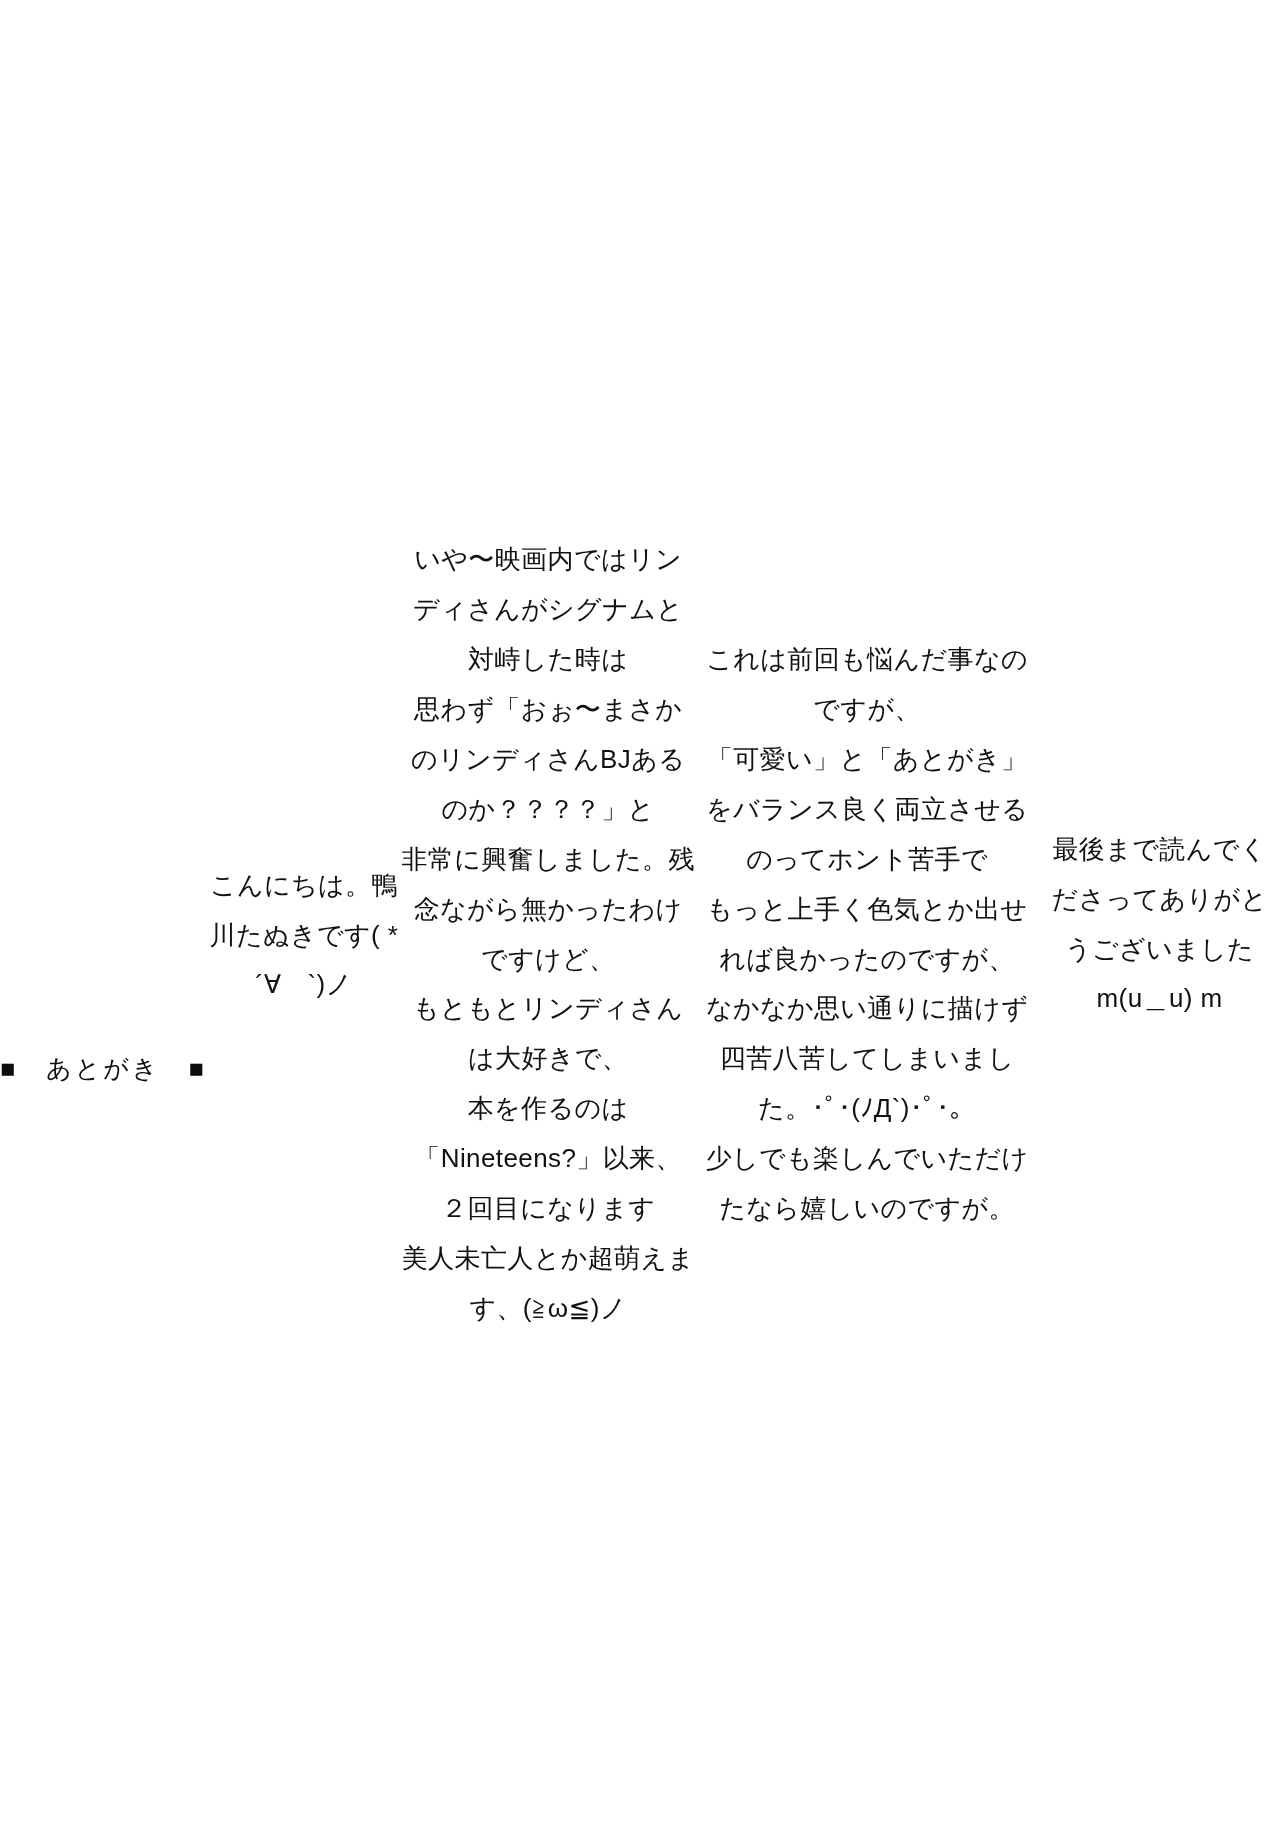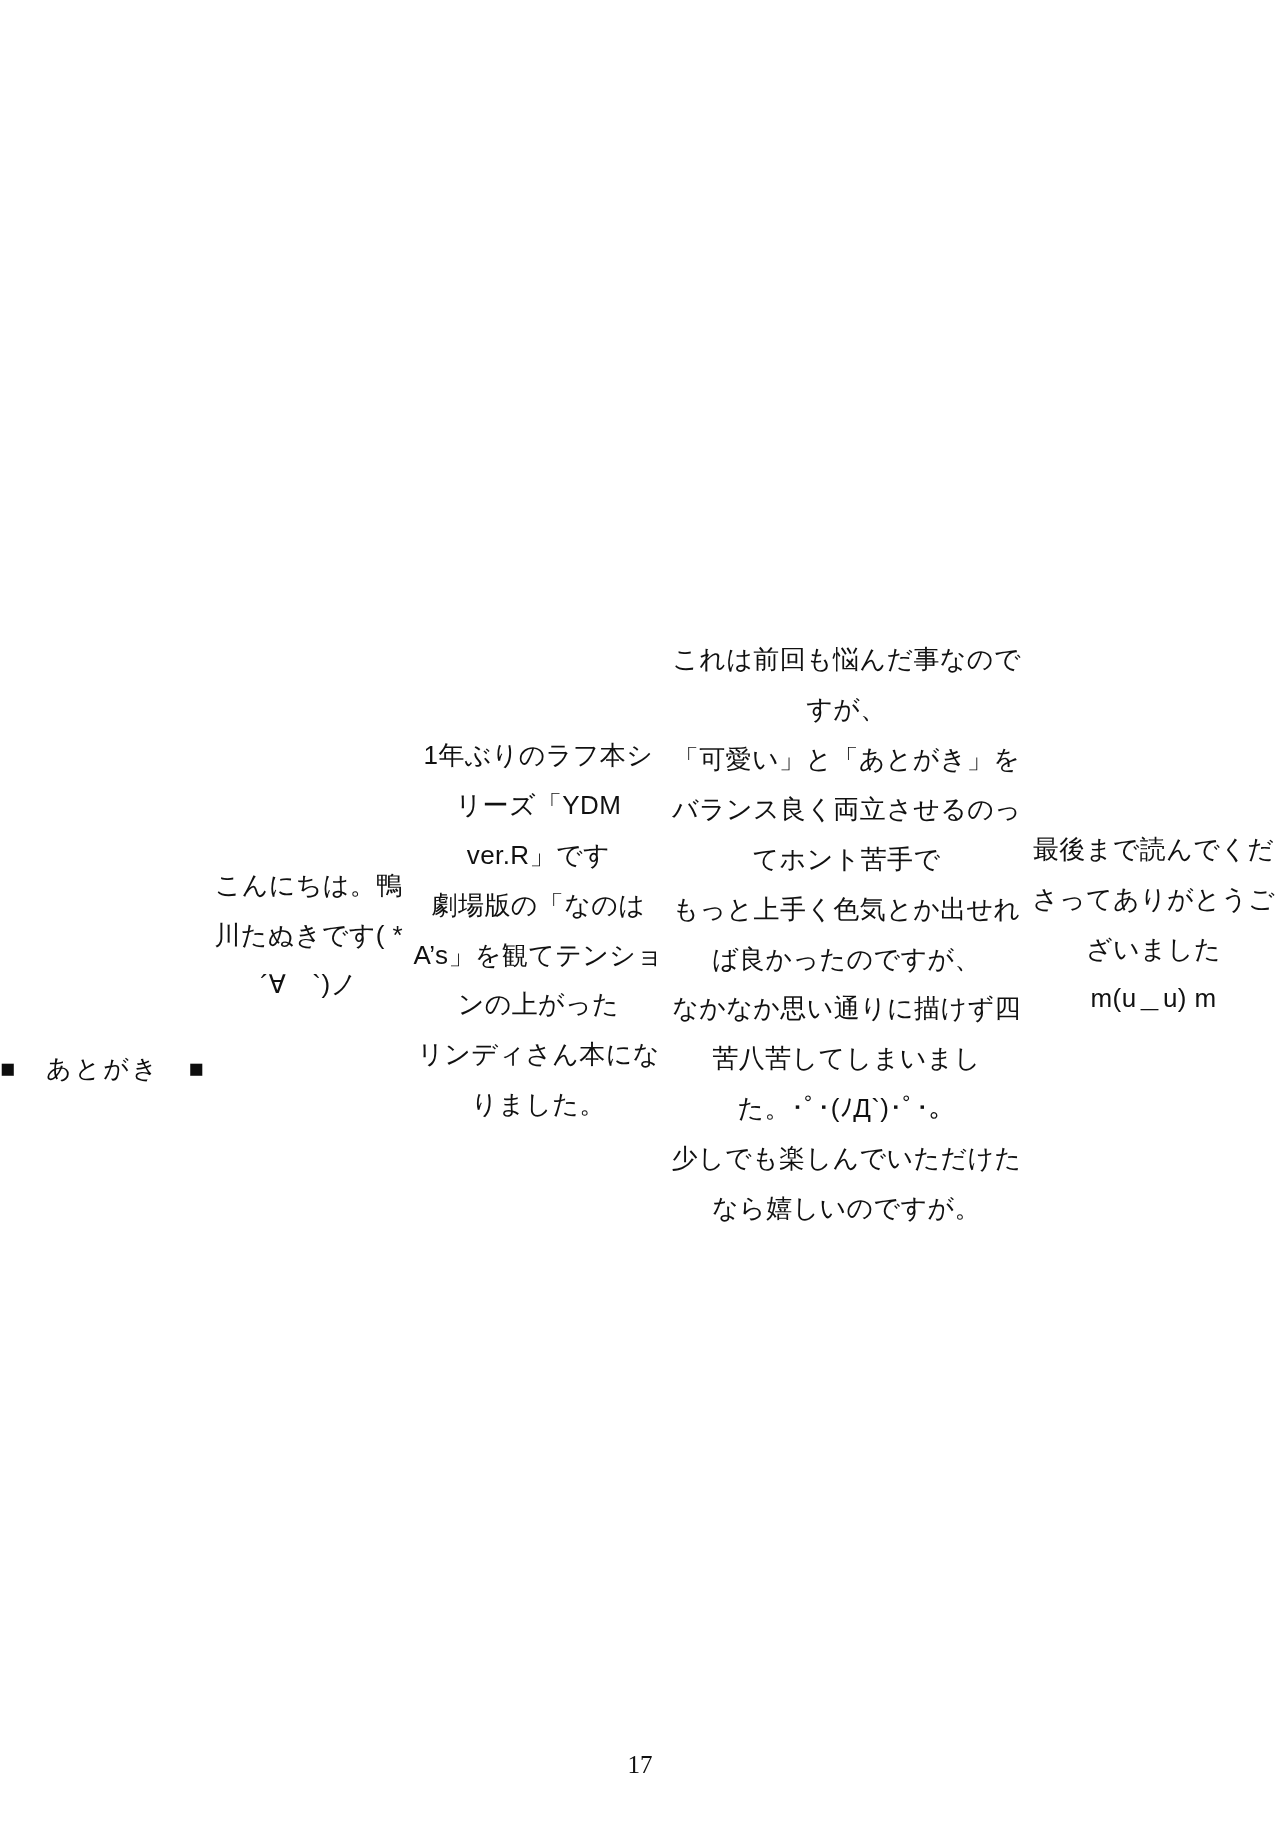--- a/index.html
+++ b/index.html
@@ -58,30 +58,32 @@
 </style>
 </head>
 <body>
 
 <div class="page">
 
   <div class="afterword-title">■　あとがき　■</div>
 
   <div class="block b-greeting">こんにちは。鴨川たぬきです( *　´∀　`)ノ</div>
 
-  <div class="block b-intro">1年ぶりのラフ本シリーズ「YDM ver.R」です
-劇場版の「なのはA’s」を観てテンションの上がった
-リンディさん本になりました。</div>
 
+  <div class="block b-body1">いや〜映画内ではリンディさんがシグナムと対峙した時は
+思わず「おぉ〜まさかのリンディさんBJあるのか？？？？」と
+非常に興奮しました。残念ながら無かったわけですけど、
+もともとリンディさんは大好きで、
+本を作るのは「Nineteens?」以来、２回目になります
+美人未亡人とか超萌えます、(≧ω≦)ノ</div>
 
   <div class="block b-body2">これは前回も悩んだ事なのですが、
 「可愛い」と「あとがき」をバランス良く両立させるのってホント苦手で
 もっと上手く色気とか出せれば良かったのですが、
 なかなか思い通りに描けず四苦八苦してしまいました。･ﾟ･(ﾉД`)･ﾟ･。
 少しでも楽しんでいただけたなら嬉しいのですが。</div>
 
 
   <div class="block b-thanks">最後まで読んでくださってありがとうございました
 m(u＿u) m</div>
 
-  <div class="page-number">17</div>
 
 </div>
 
 </body></html>

